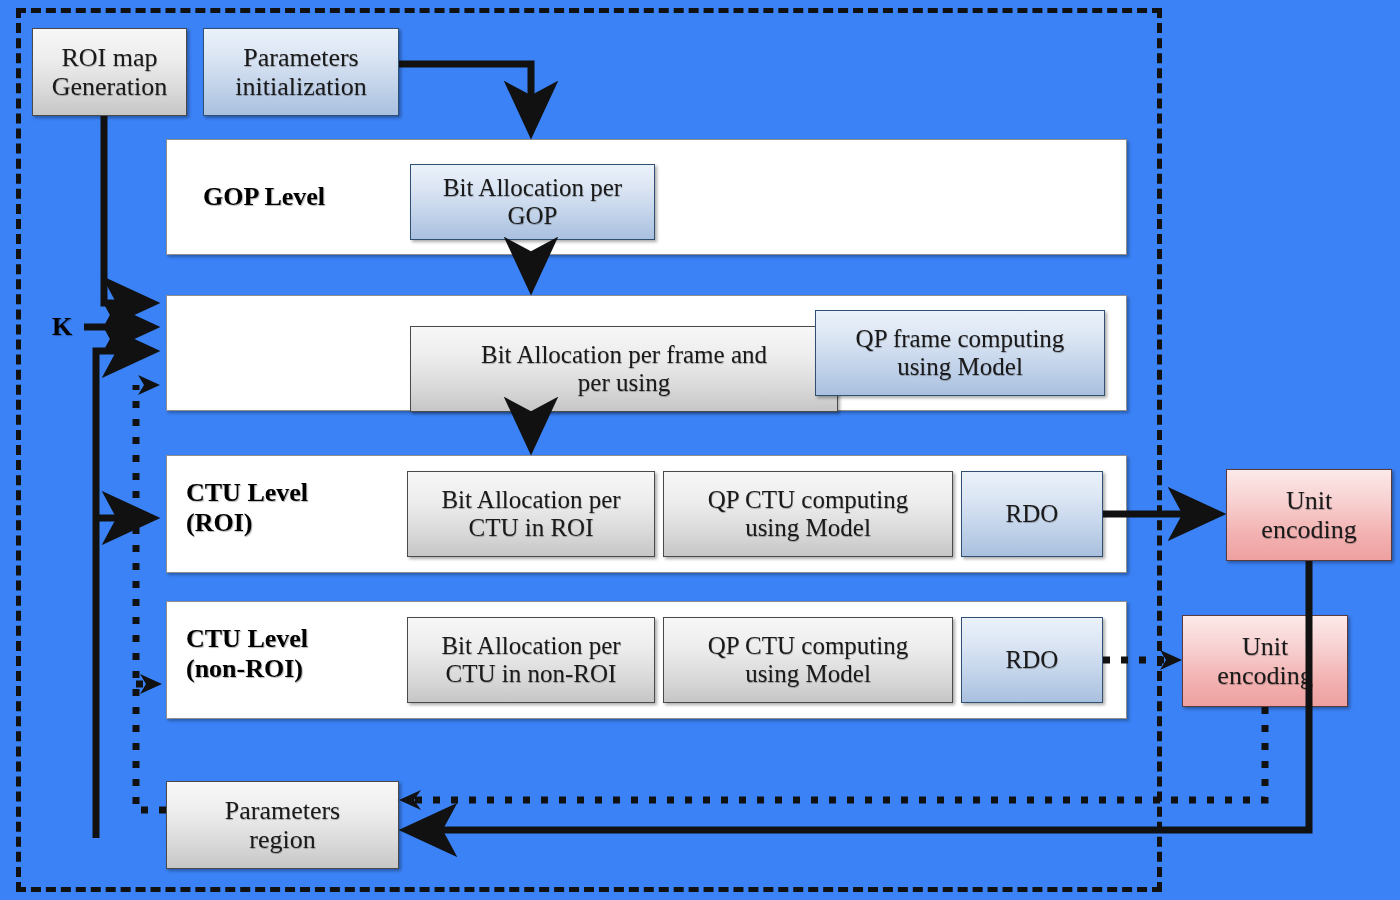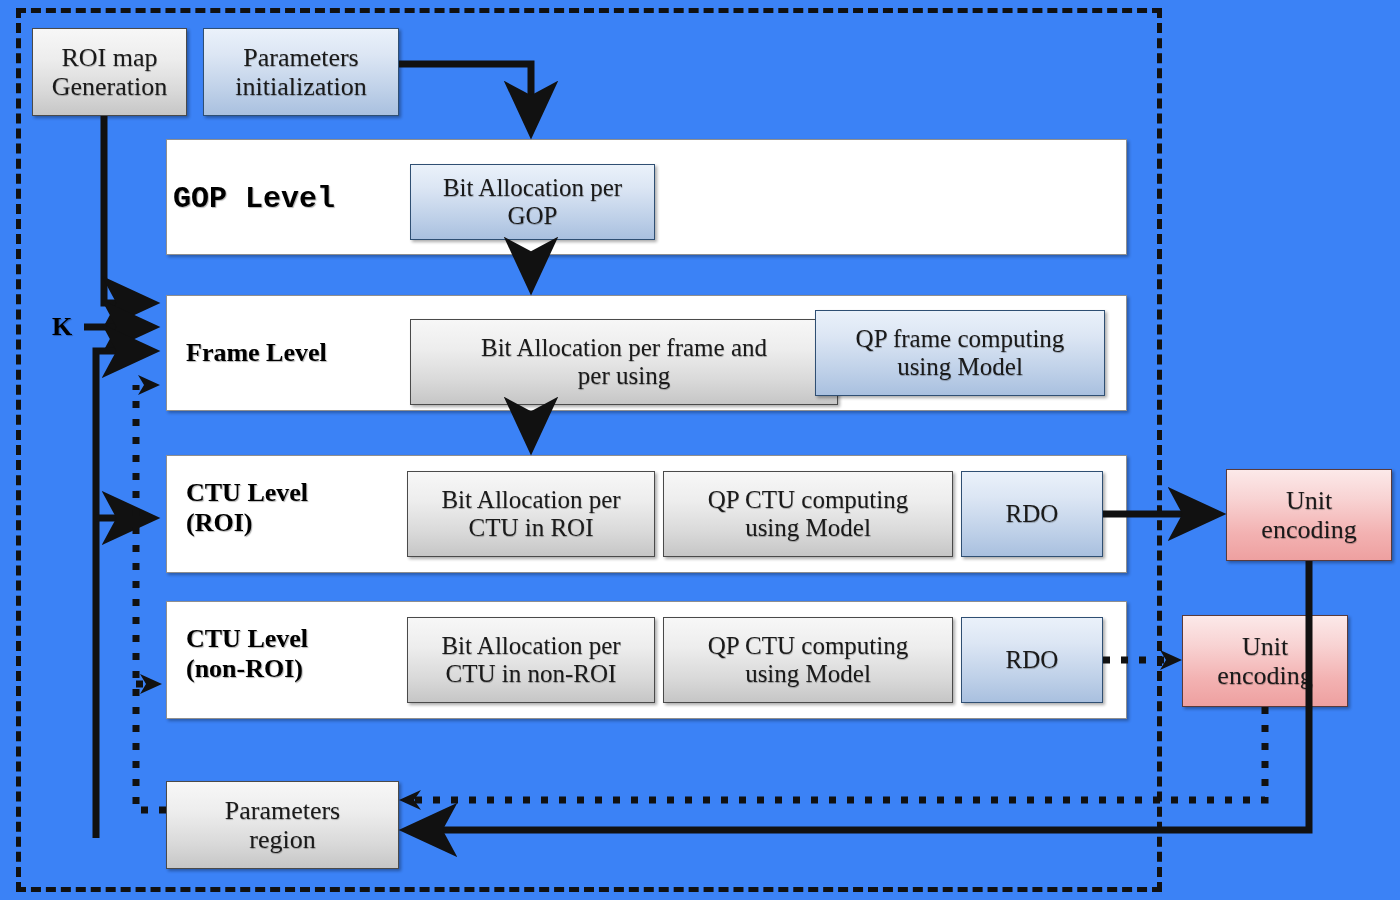--- a/index.html
+++ b/index.html
@@ -67,35 +67,32 @@
   <div class="box blue" style="left:203px;top:28px;width:196px;height:88px;font-size:26px;">
     <span class="boxtxt">
       <span>Parameters</span><br>
       <span>initialization</span>
     </span>
   </div>
 
   <div class="klabel" style="left:52px;top:312px;font-size:26px;">K</div>
 
   <div class="level" style="left:166px;top:139px;width:961px;height:116px;"></div>
-  <div class="level-label" style="left:173px;top:182px;width:200px;font-size:30px;font-family:Liberation Mono, monospace;">
+  <div class="level-label" style="left:203px;top:182px;width:200px;font-size:26px;">
     <span>GOP Level</span>
   </div>
   <div class="box blue" style="left:410px;top:164px;width:245px;height:76px;font-size:25px;">
     <span class="boxtxt">
       <span>Bit Allocation  per</span><br>
       <span>GOP</span>
     </span>
   </div>
 
   <div class="level" style="left:166px;top:295px;width:961px;height:116px;"></div>
-  <div class="level-label" style="left:186px;top:338px;width:220px;font-size:26px;">
-    <span>Frame Level</span>
-  </div>
-  <div class="box grey" style="left:410px;top:319px;width:428px;height:86px;font-size:25px;">
+  <div class="box grey" style="left:410px;top:326px;width:428px;height:86px;font-size:25px;">
     <span class="boxtxt">
       <span>Bit Allocation per frame and</span><br>
       <span>per using</span>
     </span>
   </div>
   <div class="box blue" style="left:815px;top:310px;width:290px;height:86px;font-size:25px;">
     <span class="boxtxt">
       <span>QP frame computing</span><br>
       <span>using Model</span>
     </span>

